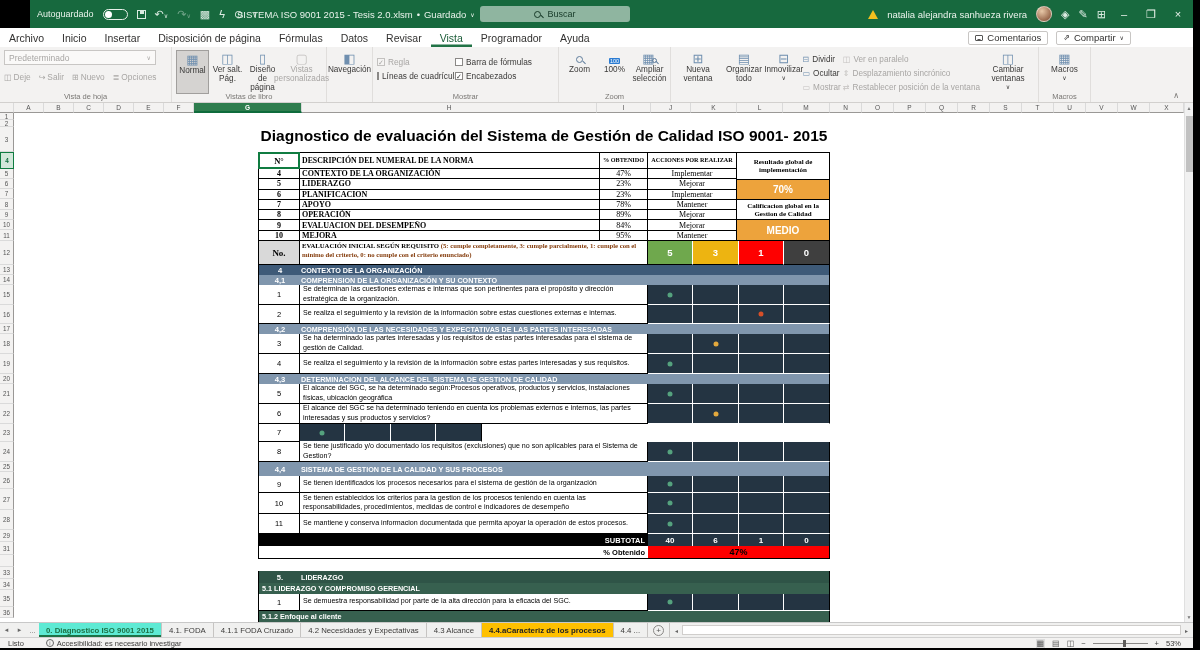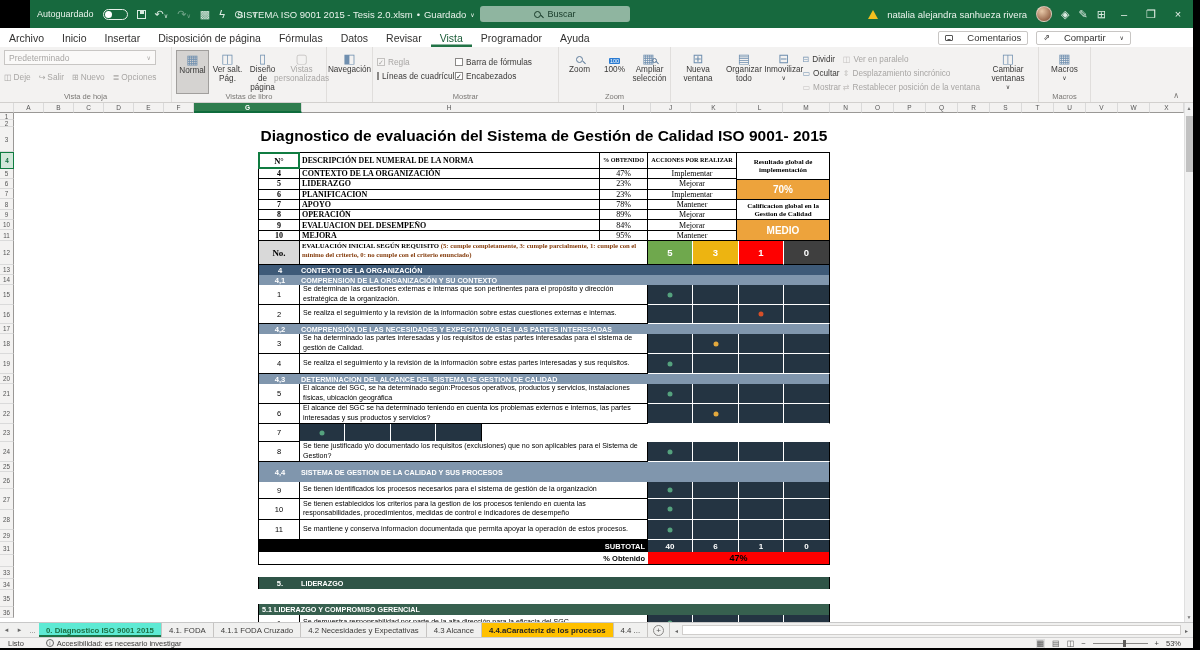--- a/index.html
+++ b/index.html
@@ -27,21 +27,21 @@
   .warn-tri { width:0; height:0; border-left:5px solid transparent; border-right:5px solid transparent; border-bottom:9px solid #f2c01e; }
   .avatar { width:16px; height:16px; border-radius:50%; background:radial-gradient(circle at 35% 30%, #e8c9a8, #9a6a4e 70%, #5f3e2c); border:1px solid #ffffff88; }
   .winbtn { width:18px; text-align:center; font-size:11px; }
 
   
   .menubar { position:absolute; left:0; top:28px; width:1193px; height:19px; background:#fff; display:flex; align-items:stretch; }
   .mtab { padding:0 9px; font-size:10.5px; color:#323130; display:flex; align-items:center; white-space:nowrap; }
   .mtab.active { box-shadow:inset 0 -2.5px 0 var(--accent); color:#1b5c38; }
   .mbtns { margin-left:auto; margin-right:62px; display:flex; align-items:center; gap:8px; }
   .mbtn { border:1px solid #c8c6c4; border-radius:2px; height:14px; padding:0 6px; font-size:9.5px;
-    display:flex; align-items:center; gap:14px; background:#fff; color:#323130; white-space:nowrap; }
+    display:flex; align-items:center; gap:4px; background:#fff; color:#323130; white-space:nowrap; }
   .icm { width:8px; height:6px; border:1px solid #555; border-radius:1px; position:relative; }
   .icm::after { content:""; position:absolute; left:1px; bottom:-3px; border:2px solid transparent; border-top-color:#555; }
 
   
   .ribbon { position:absolute; left:0; top:47px; width:1193px; height:56px; background:#f3f2f1; border-bottom:1px solid #d2d0ce; display:flex; }
   .rgroup { position:relative; height:100%; border-right:1px solid #e0dedc; padding:3px 4px 10px; }
   .rlabel { position:absolute; bottom:1px; left:0; right:0; text-align:center; font-size:7.5px; color:#797774; white-space:nowrap; }
   .sv-dd { width:152px; height:15px; border:1px solid #c8c6c4; background:#faf9f8; color:#a8a6a4; font-size:8.5px;
     display:flex; align-items:center; padding:0 4px; }
   .sv-dd .dd-ar { margin-left:auto; font-size:6px; }
@@ -107,21 +107,21 @@
   .lg-tx { width:348px; font-size:6.7px; line-height:1.3; padding:1px 2px; display:block; }
   .lg-b { font-weight:bold; } .lg-d { font-weight:bold; color:#843c0c; }
   .lg-sc { color:#fff; font-weight:bold; font-size:9.5px; font-family:"Liberation Sans",sans-serif; border-right:1px solid #fff; border-bottom:1px solid #000; }
   .lg-sc.lastsc { border-right:1px solid #000; }
   .sc5 { background:#6fa84d; } .sc3 { background:#edb411; } .sc1 { background:#fe0000; } .sc0 { background:#3f3f3f; }
   .sec { color:#fff; font-weight:bold; font-family:"Liberation Sans",sans-serif; align-items:center;
     border-left:1px solid #000; border-right:1px solid #000; }
   .sec .num { width:42px; text-align:center; font-size:7.6px; }
   .sec .lab { font-size:7.2px; }
   .bg-steel { background:var(--steel); } .bg-slate { background:var(--slate); }
-  .bg-gdark { background:var(--gdark); } .bg-gsub { background:var(--gsub);margin-top:15px; }
+  .bg-gdark { background:var(--gdark); } .bg-gsub { background:var(--gsub); }
   .q { font-family:"Liberation Sans",sans-serif; }
   .q-num { width:42px; border-left:1px solid #000; border-right:1px solid #000; border-bottom:1px solid #000;
     display:flex; align-items:center; justify-content:center; font-size:7.5px; }
   .q-tx { width:348px; border-right:1px solid #000; border-bottom:1px solid #000; font-size:7.1px; line-height:1.3;
     padding:1px 3px; display:flex; align-items:center; }
   .q-grid { width:182px; display:flex; }
   .q-cell { background:var(--navy); border-right:1px solid #fff; border-bottom:1px solid #fff; position:relative; }
   .q-cell.lastsc { border-right:1px solid #000; }
   .dot { position:absolute; width:5px; height:5px; border-radius:50%; left:50%; top:50%; transform:translate(-50%,-50%); }
   .st-lab { width:390px; background:#000; color:#fff; font-family:"Liberation Sans",sans-serif; font-weight:bold; font-size:7.5px;
@@ -615,21 +615,21 @@
         <div class="q-tx">Se tiene justificado y/o documentado los requisitos (exclusiones) que no son aplicables para el Sistema de Gestion?</div>
         <div class="q-grid">
           <div class="q-cell" style="width: 45px;">
             <span class="dot" style="background: rgb(85, 162, 126);"></span>
           </div>
           <div class="q-cell" style="width: 46px;"></div>
           <div class="q-cell" style="width: 45px;"></div>
           <div class="q-cell lastsc" style="width: 46px;"></div>
         </div>
       </div>
-      <div class="trow sec bg-slate" style="height: 20px;">
+      <div class="trow sec bg-slate" style="height: 14px;">
         <span class="num">4,4</span>
         <span class="lab">SISTEMA DE GESTION DE LA CALIDAD Y SUS PROCESOS</span>
       </div>
       <div class="trow q" style="height: 17px;">
         <div class="q-num">9</div>
         <div class="q-tx">Se tienen identificados los procesos necesarios para el sistema de gestión de la organización</div>
         <div class="q-grid">
           <div class="q-cell" style="width: 45px;">
             <span class="dot" style="background: rgb(85, 162, 126);"></span>
           </div>

